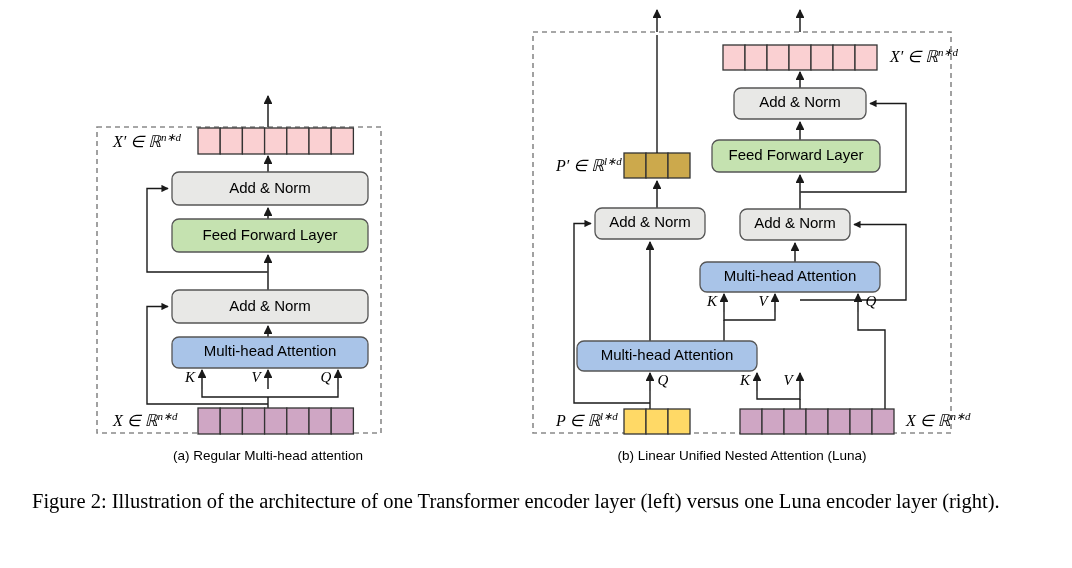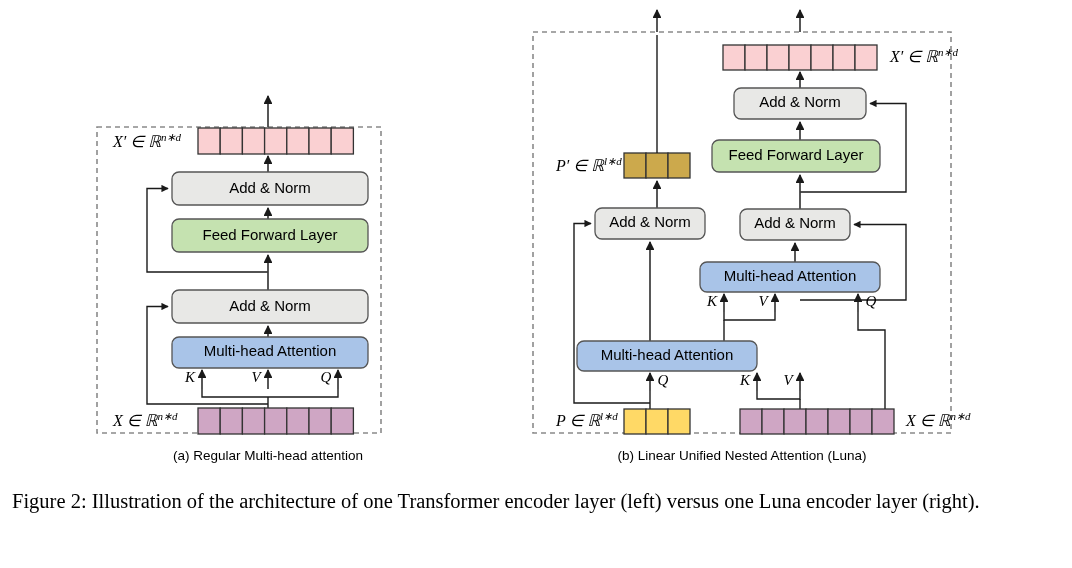--- a/index.html
+++ b/index.html
@@ -49,21 +49,21 @@
     dominant-baseline: middle;
   }
   .wire { stroke: #3a3a3a; stroke-width: 1.7; fill: none; }
   .wire-thin { stroke: #1a1a1a; stroke-width: 1.4; fill: none; }
   .cellbox { stroke: #333; stroke-width: 1.3; }
   .dashframe { fill: none; stroke: #8a8a8a; stroke-width: 1.6; stroke-dasharray: 5 4; }
   .procbox { stroke: #555; stroke-width: 1.3; rx: 7; ry: 7; }
 
   #caption {
     position: absolute;
-    left: 12px; top: 487px;
+    left: 32px; top: 487px;
     width: 1024px;
     font-family: "Liberation Serif", serif;
     font-size: 20.5px;
     line-height: 1.38;
     color: #000;
   }
 </style>
 </head>
 <body>
 

